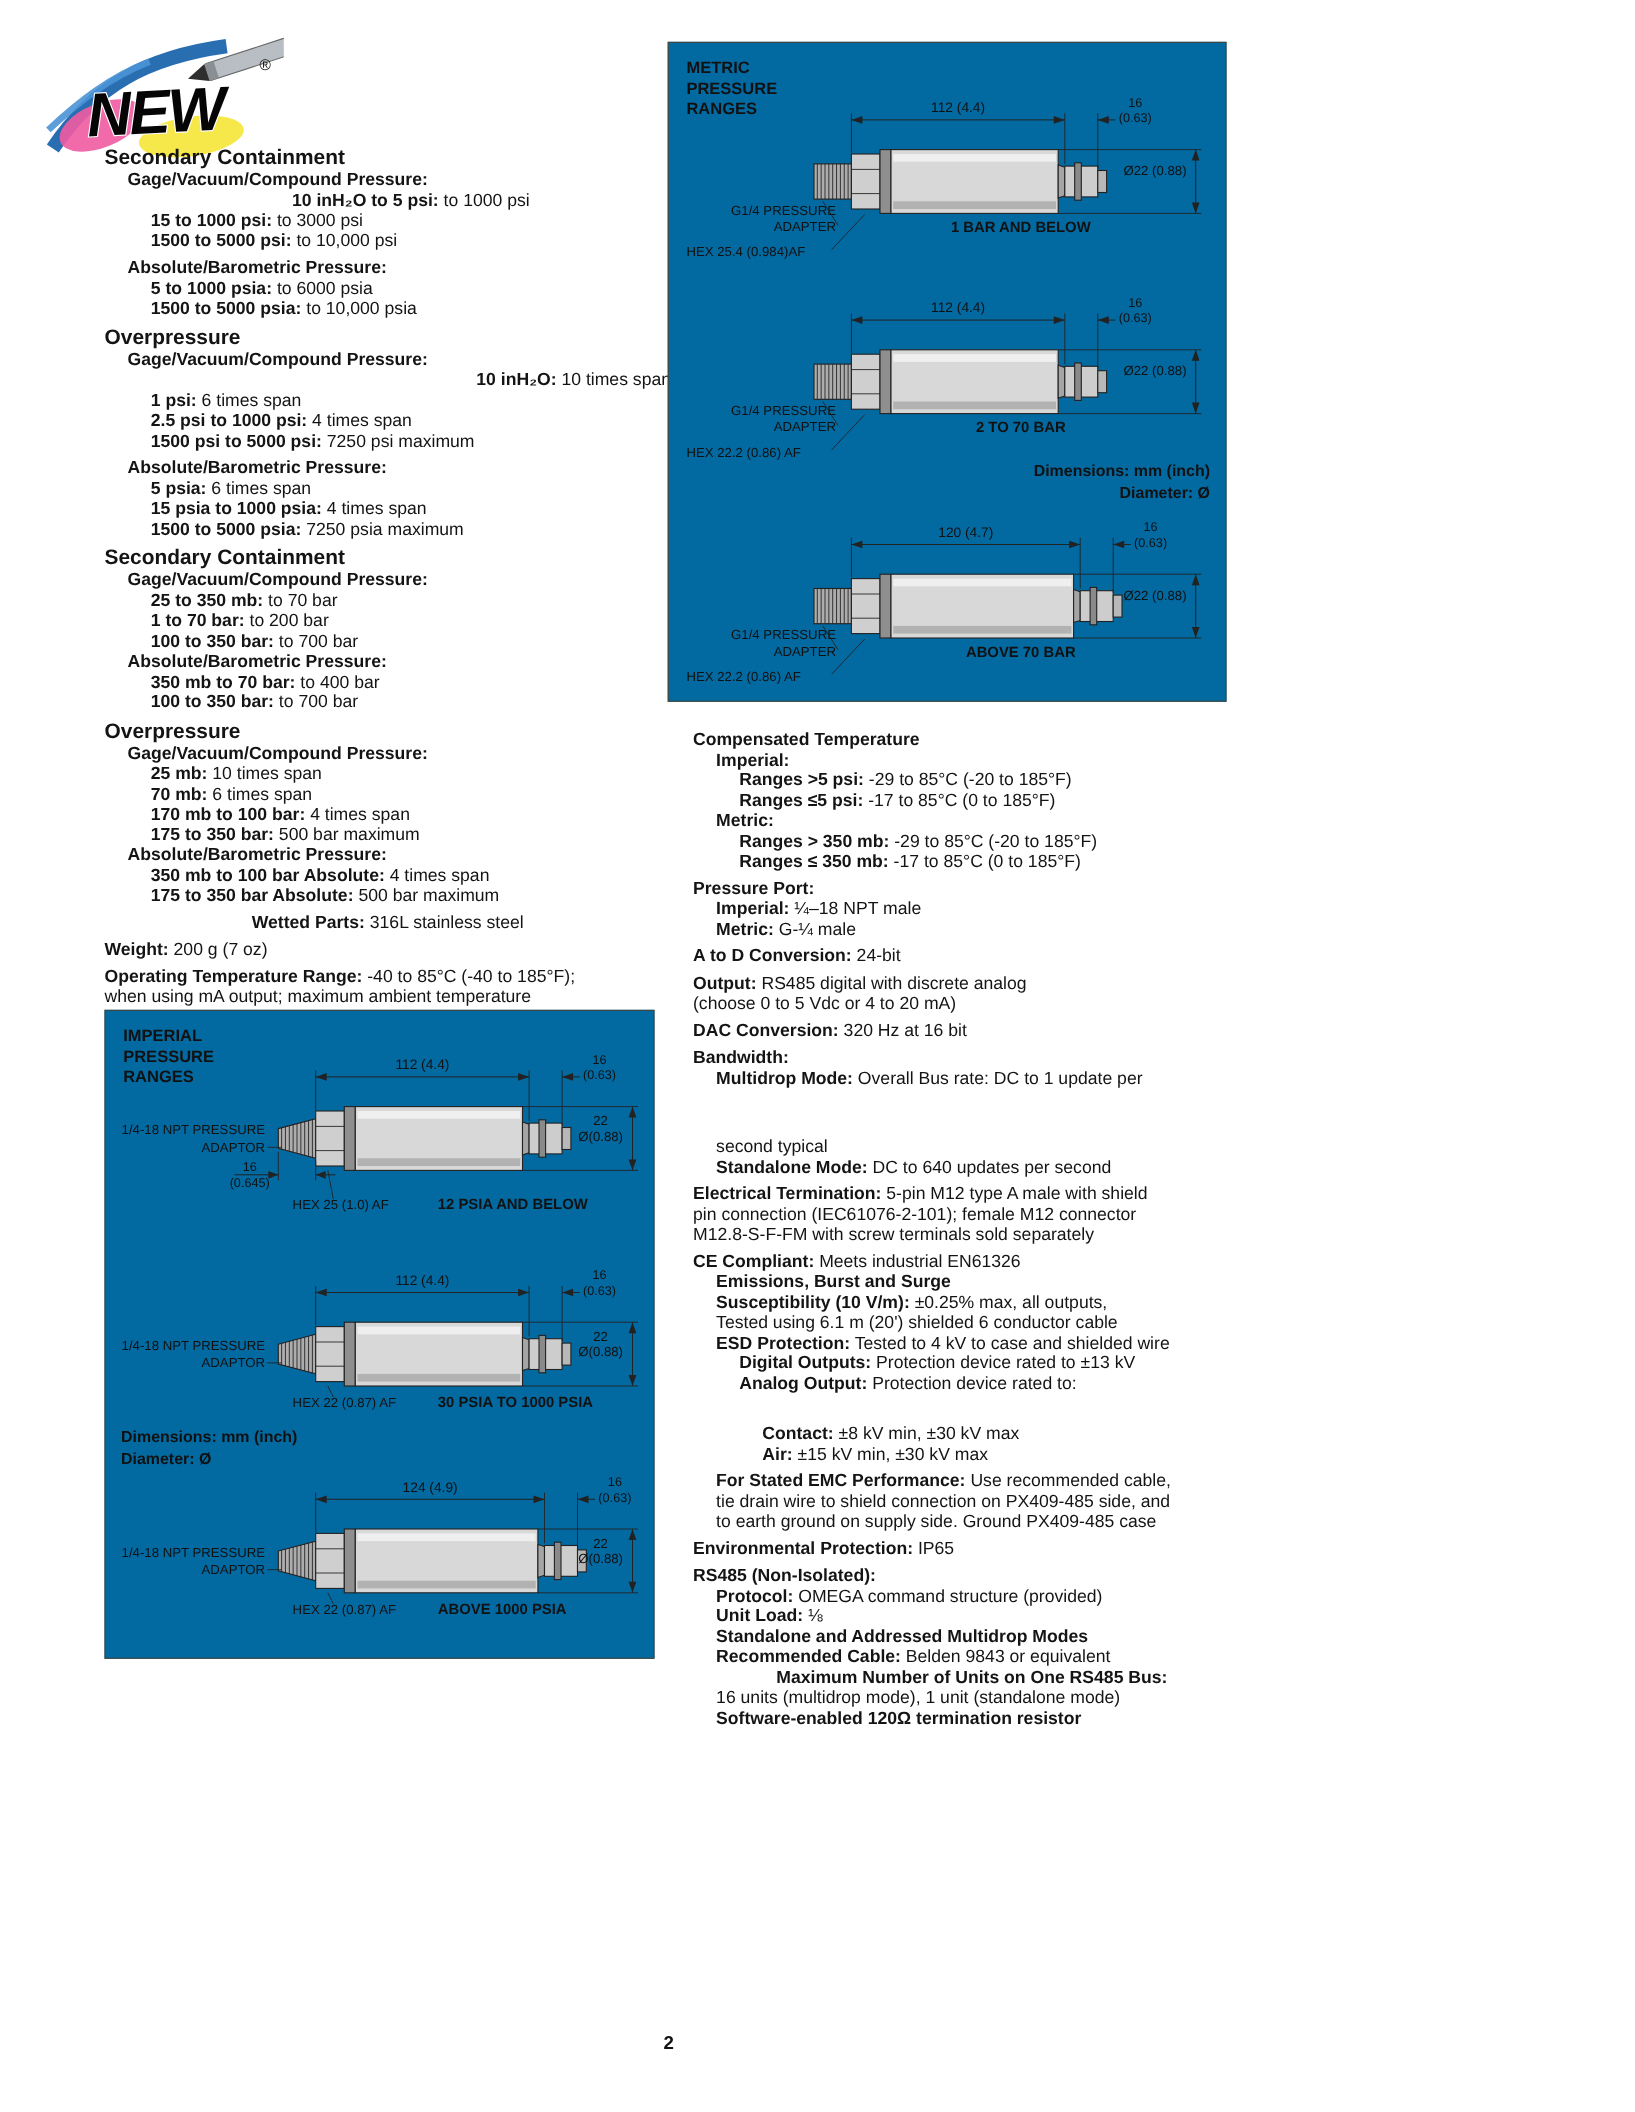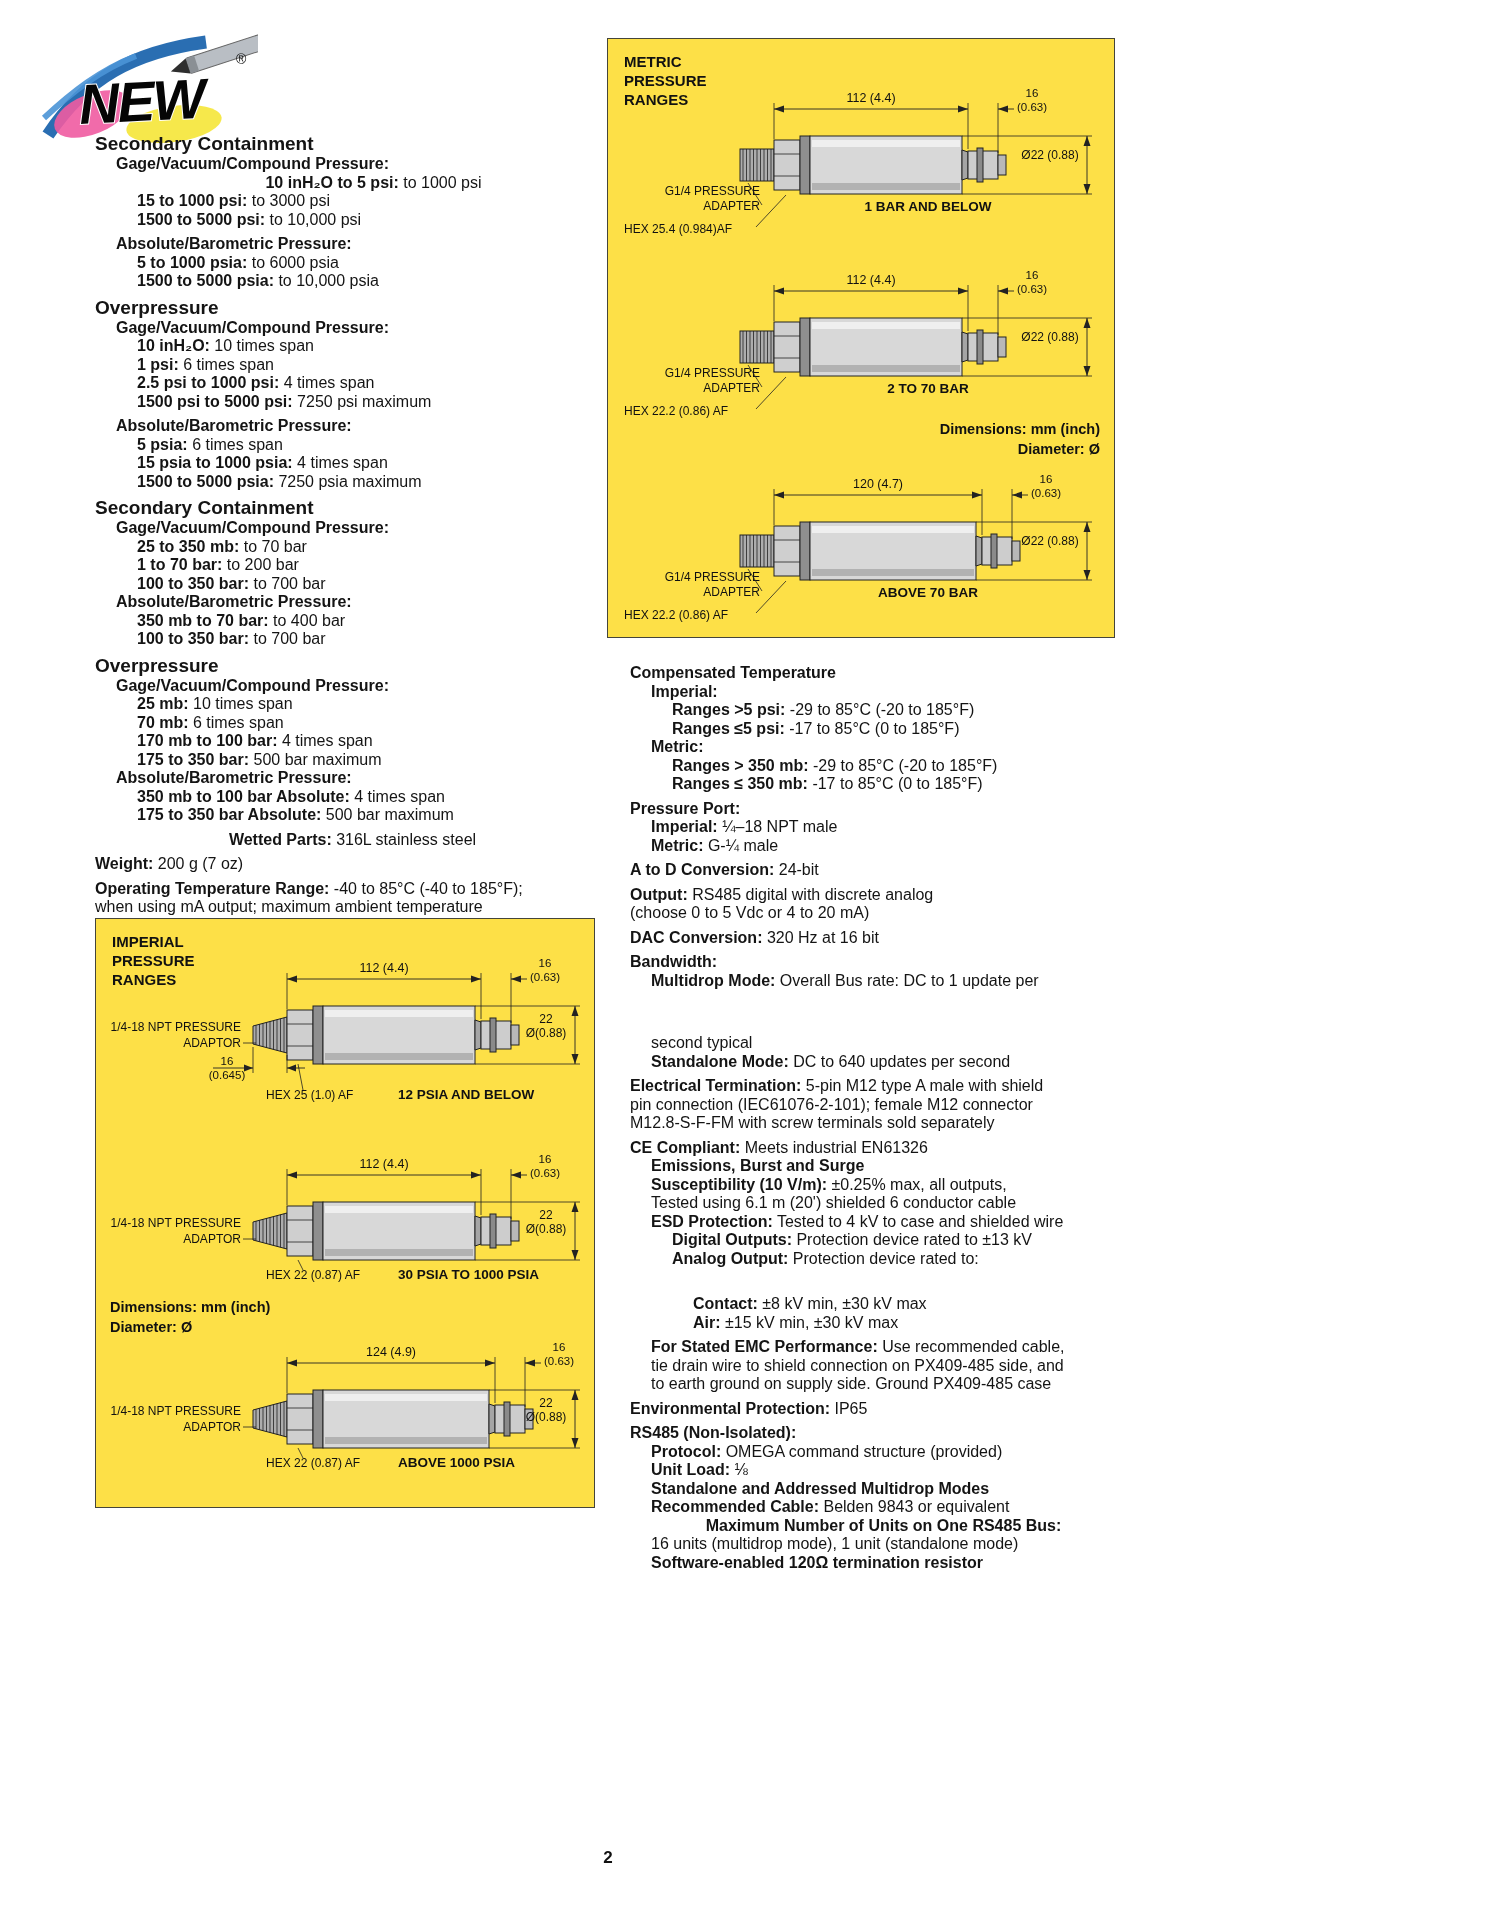--- a/index.html
+++ b/index.html
@@ -5,21 +5,21 @@
   html,body{margin:0;padding:0;background:#ffffff;}
   .page{position:relative;width:1486px;height:1920px;background:#ffffff;overflow:hidden;
         font-family:"Liberation Sans","DejaVu Sans",sans-serif;color:#111;}
   
   .spec-col{position:absolute;}
   .ln{white-space:nowrap;font-size:16px;line-height:18.5px;color:#141414;}
   .ln b{font-weight:700;}
   .ln.h1{font-size:19px;line-height:22px;font-weight:700;}
   .ln.gap{margin-top:6px;}
   
-  .panel{position:absolute;background:#fde047;border:1px solid #45453a;box-sizing:border-box;}
+  .panel{position:absolute;background:#0369a1;border:1px solid #45453a;box-sizing:border-box;}
   .panel-title{position:absolute;top:13px;left:16px;font-weight:700;font-size:15px;
                line-height:19px;white-space:pre-line;color:#111;}
   .dim-note{position:absolute;font-weight:700;font-size:14.5px;line-height:20px;
             white-space:pre-line;color:#111;}
   .dim-note.right{text-align:right;}
   .diag{position:absolute;left:2px;}
   .page-number{position:absolute;left:568px;top:1848px;width:80px;text-align:center;
                font-weight:700;font-size:17px;color:#111;}
 </style>
 </head>
@@ -45,21 +45,21 @@
       <div class="ln h1" style="padding-left: 0px;"><b>Secondary Containment</b></div>
       <div class="ln" style="padding-left: 21px;"><b>Gage/Vacuum/Compound Pressure:</b></div>
       <div class="ln" style="padding-left: 42px; text-align: center;"><b>10 inH₂O to 5 psi:</b><span> to 1000 psi</span></div>
       <div class="ln" style="padding-left: 42px;"><b>15 to 1000 psi:</b><span> to 3000 psi</span></div>
       <div class="ln" style="padding-left: 42px;"><b>1500 to 5000 psi:</b><span> to 10,000 psi</span></div>
       <div class="ln gap" style="padding-left: 21px;"><b>Absolute/Barometric Pressure:</b></div>
       <div class="ln" style="padding-left: 42px;"><b>5 to 1000 psia:</b><span> to 6000 psia</span></div>
       <div class="ln" style="padding-left: 42px;"><b>1500 to 5000 psia:</b><span> to 10,000 psia</span></div>
       <div class="ln h1 gap" style="padding-left: 0px;"><b>Overpressure</b></div>
       <div class="ln" style="padding-left: 21px;"><b>Gage/Vacuum/Compound Pressure:</b></div>
-      <div class="ln" style="padding-left: 42px;"><b>10 inH₂O:</b><span> 10 times span</span></div>
+      <div class="ln" style="padding-left: 42px; text-align: right;"><b>10 inH₂O:</b><span> 10 times span</span></div>
       <div class="ln" style="padding-left: 42px;"><b>1 psi:</b><span> 6 times span</span></div>
       <div class="ln" style="padding-left: 42px;"><b>2.5 psi to 1000 psi:</b><span> 4 times span</span></div>
       <div class="ln" style="padding-left: 42px;"><b>1500 psi to 5000 psi:</b><span> 7250 psi maximum</span></div>
       <div class="ln gap" style="padding-left: 21px;"><b>Absolute/Barometric Pressure:</b></div>
       <div class="ln" style="padding-left: 42px;"><b>5 psia:</b><span> 6 times span</span></div>
       <div class="ln" style="padding-left: 42px;"><b>15 psia to 1000 psia:</b><span> 4 times span</span></div>
       <div class="ln" style="padding-left: 42px;"><b>1500 to 5000 psia:</b><span> 7250 psia maximum</span></div>
       <div class="ln h1 gap" style="padding-left: 0px;"><b>Secondary Containment</b></div>
       <div class="ln" style="padding-left: 21px;"><b>Gage/Vacuum/Compound Pressure:</b></div>
       <div class="ln" style="padding-left: 42px;"><b>25 to 350 mb:</b><span> to 70 bar</span></div>

